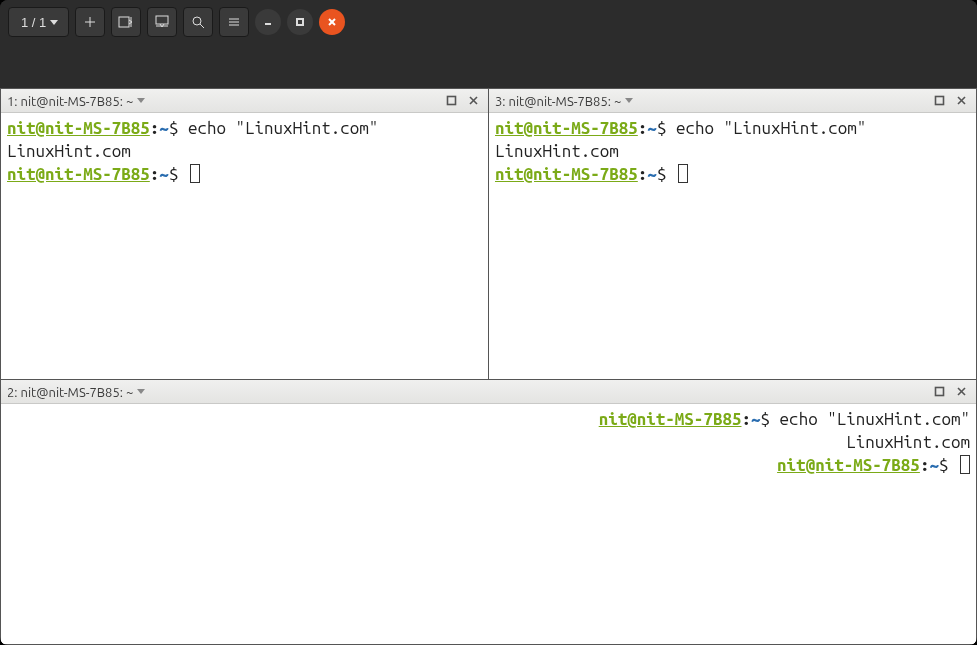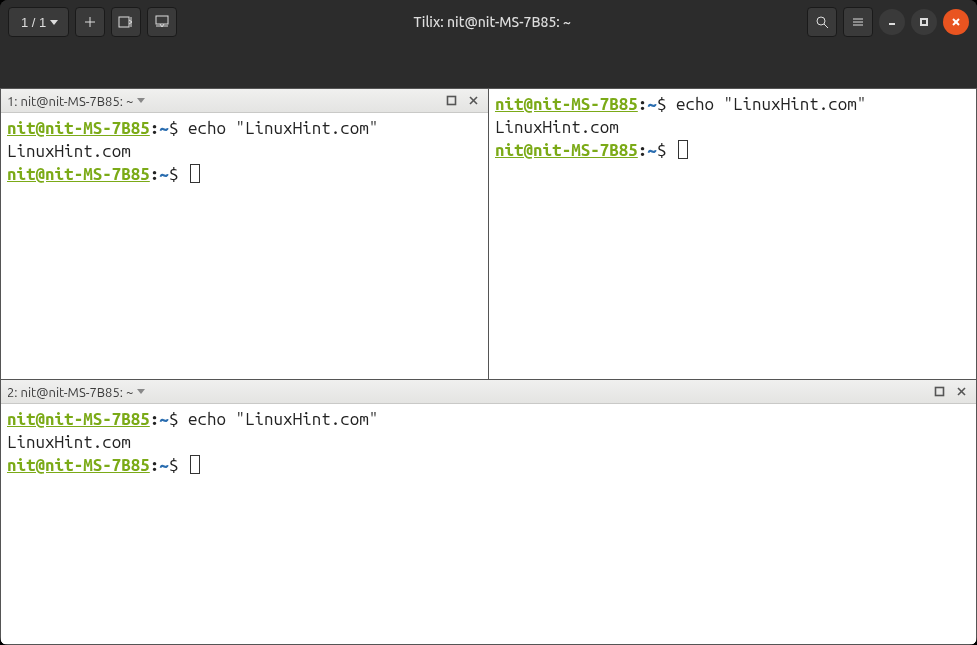--- a/index.html
+++ b/index.html
@@ -79,20 +79,21 @@
       margin-top: 44px;
     }
     .pane-row-top {
       display: flex;
       gap: 1px;
       height: 290px;
     }
     .pane-row-bottom {
       flex: 1;
       display: flex;
+      text-align: right;
     }
     .pane {
       background: #fff;
       display: flex;
       flex-direction: column;
       overflow: hidden;
     }
     .pane-row-top .pane { flex: 1; }
     .pane-row-bottom .pane { flex: 1; }
     .pane-header {
@@ -175,21 +176,20 @@
       </button>
       <button class="tb-btn">
         <svg width="16" height="14" viewBox="0 0 16 14">
             <rect x="2" y="1" width="12" height="8" fill="none"></rect>
             <line x1="2" y1="11" x2="14" y2="11"></line>
             <polyline points="6,9 8,12 10,9" fill="none"></polyline>
           </svg>
       </button>
     </div>
 
-    <div class="titlebar-center">Tilix: nit@nit-MS-7B85: ~</div>
 
     <div class="titlebar-right">
       <button class="tb-btn">
         <svg width="14" height="14" viewBox="0 0 14 14">
             <circle cx="6" cy="6" r="4" fill="none"></circle>
             <line x1="9" y1="9" x2="13" y2="13"></line>
           </svg>
       </button>
       <button class="tb-btn">
         <svg width="14" height="14" viewBox="0 0 14 14">
@@ -239,20 +239,38 @@
                 <line x1="9" y1="2" x2="2" y2="9"></line>
               </svg>
           </span>
         </div>
         <div class="term"><span class="p-user">nit@nit-MS-7B85</span><span class="p-colon">:</span><span class="p-path">~</span><span>$ </span><span>echo "LinuxHint.com"</span>
 <span>LinuxHint.com</span>
 <span class="p-user">nit@nit-MS-7B85</span><span class="p-colon">:</span><span class="p-path">~</span><span>$ </span><span class="cursor-block"></span></div>
       </div>
 
       <div class="pane">
+        <div class="pane-header">
+          <span class="pane-title">
+            <span>3: nit@nit-MS-7B85: ~</span>
+            <span class="chev-down"></span>
+          </span>
+          <span class="spacer"></span>
+          <span class="pane-ctrl">
+            <svg width="11" height="11" viewBox="0 0 11 11">
+                <rect x="1.5" y="1.5" width="8" height="8"></rect>
+              </svg>
+          </span>
+          <span class="pane-ctrl">
+            <svg width="11" height="11" viewBox="0 0 11 11">
+                <line x1="2" y1="2" x2="9" y2="9"></line>
+                <line x1="9" y1="2" x2="2" y2="9"></line>
+              </svg>
+          </span>
+        </div>
         <div class="term"><span class="p-user">nit@nit-MS-7B85</span><span class="p-colon">:</span><span class="p-path">~</span><span>$ </span><span>echo "LinuxHint.com"</span>
 <span>LinuxHint.com</span>
 <span class="p-user">nit@nit-MS-7B85</span><span class="p-colon">:</span><span class="p-path">~</span><span>$ </span><span class="cursor-block"></span></div>
       </div>
 
     </div>
 
     <div class="pane-row-bottom">
 
       <div class="pane">

